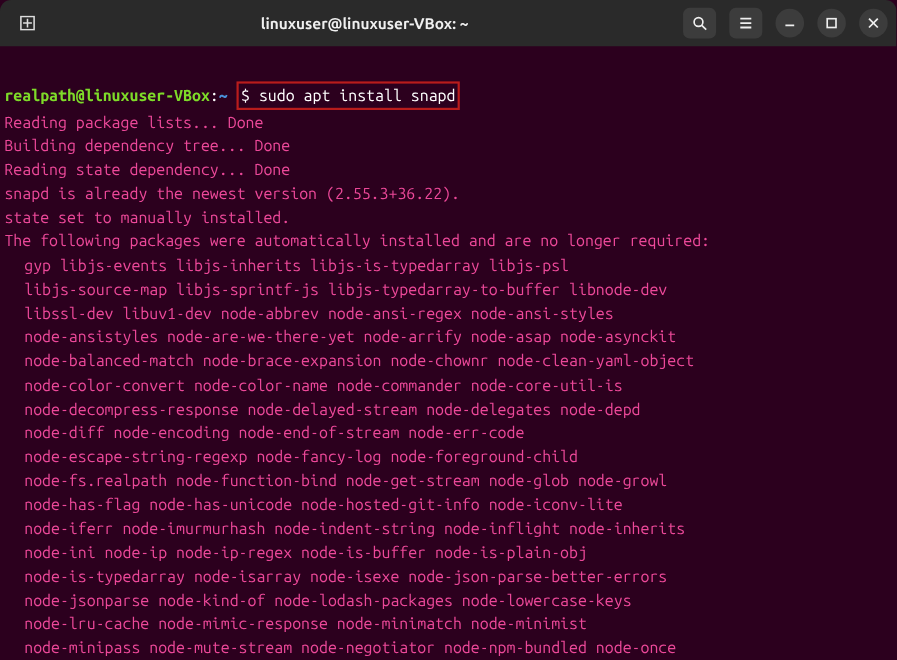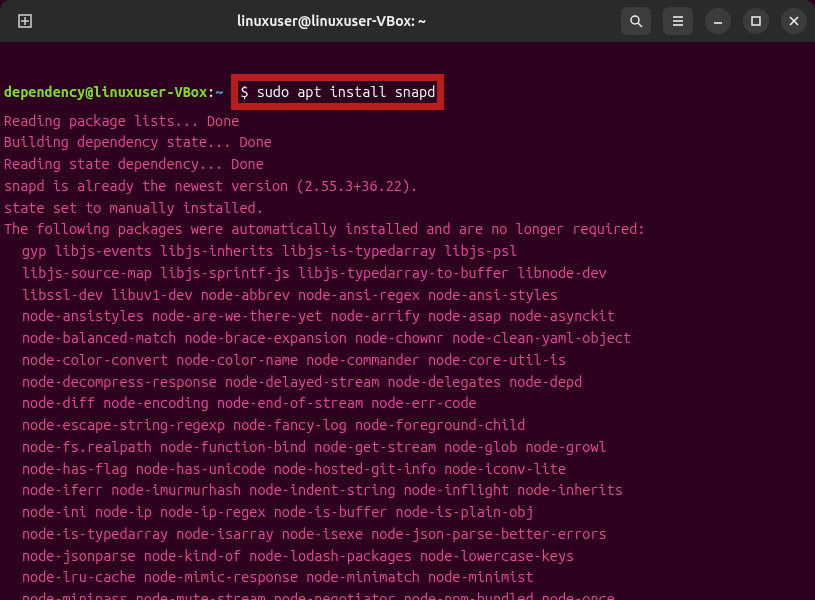--- a/index.html
+++ b/index.html
@@ -74,21 +74,21 @@
   .terminal {
     padding: 10px 4px 4px 4px;
     line-height: 1.5;
     white-space: pre-wrap;
     word-break: break-word;
   }
   .prompt-user { color: #7edb29; font-weight: bold; }
   .prompt-colon { color: #ffffff; }
   .prompt-tilde { color: #4a90d9; font-weight: bold; }
   .highlight-cmd {
-    border: 7px solid #b91c1c;
+    border: 2px solid #b91c1c;
     padding: 0 2px;
     display: inline-block;
   }
   .out-line { color: #ec4899; }
   .indent { padding-left: 18px; display: block; }
 </style>
 </head>
 <body>
 
 <div class="titlebar">
@@ -129,21 +129,21 @@
     <div class="circle-btn">
       <svg width="12" height="12" viewBox="0 0 12 12">
           <line x1="2" y1="2" x2="10" y2="10" stroke="#eee" stroke-width="1.6"></line>
           <line x1="10" y1="2" x2="2" y2="10" stroke="#eee" stroke-width="1.6"></line>
         </svg>
     </div>
   </div>
 </div>
 
 <div class="terminal">
-<span class="prompt-user">dependency@linuxuser-VBox</span><span class="prompt-colon">:</span><span class="prompt-tilde">~</span> <span class="highlight-cmd"><span>$ </span><span>sudo apt install snapd</span></span>
+<span class="prompt-user">realpath@linuxuser-VBox</span><span class="prompt-colon">:</span><span class="prompt-tilde">~</span> <span class="highlight-cmd"><span>$ </span><span>sudo apt install snapd</span></span>
 <span class="out-line">Reading package lists... Done</span>
-<span class="out-line">Building dependency state... Done</span>
+<span class="out-line">Building dependency tree... Done</span>
 <span class="out-line">Reading state dependency... Done</span>
 <span class="out-line">snapd is already the newest version (2.55.3+36.22).</span>
 <span class="out-line">state set to manually installed.</span>
 <span class="out-line">The following packages were automatically installed and are no longer required:</span>
 <span class="out-line indent">gyp libjs-events libjs-inherits libjs-is-typedarray libjs-psl</span><span class="out-line indent">libjs-source-map libjs-sprintf-js libjs-typedarray-to-buffer libnode-dev</span><span class="out-line indent">libssl-dev libuv1-dev node-abbrev node-ansi-regex node-ansi-styles</span><span class="out-line indent">node-ansistyles node-are-we-there-yet node-arrify node-asap node-asynckit</span><span class="out-line indent">node-balanced-match node-brace-expansion node-chownr node-clean-yaml-object</span><span class="out-line indent">node-color-convert node-color-name node-commander node-core-util-is</span><span class="out-line indent">node-decompress-response node-delayed-stream node-delegates node-depd</span><span class="out-line indent">node-diff node-encoding node-end-of-stream node-err-code</span><span class="out-line indent">node-escape-string-regexp node-fancy-log node-foreground-child</span><span class="out-line indent">node-fs.realpath node-function-bind node-get-stream node-glob node-growl</span><span class="out-line indent">node-has-flag node-has-unicode node-hosted-git-info node-iconv-lite</span><span class="out-line indent">node-iferr node-imurmurhash node-indent-string node-inflight node-inherits</span><span class="out-line indent">node-ini node-ip node-ip-regex node-is-buffer node-is-plain-obj</span><span class="out-line indent">node-is-typedarray node-isarray node-isexe node-json-parse-better-errors</span><span class="out-line indent">node-jsonparse node-kind-of node-lodash-packages node-lowercase-keys</span><span class="out-line indent">node-lru-cache node-mimic-response node-minimatch node-minimist</span><span class="out-line indent">node-minipass node-mute-stream node-negotiator node-npm-bundled node-once</span><span class="out-line indent">node-osenv node-p-cancelable node-p-map node-path-is-absolute</span>
 </div>
 
 </body></html>

